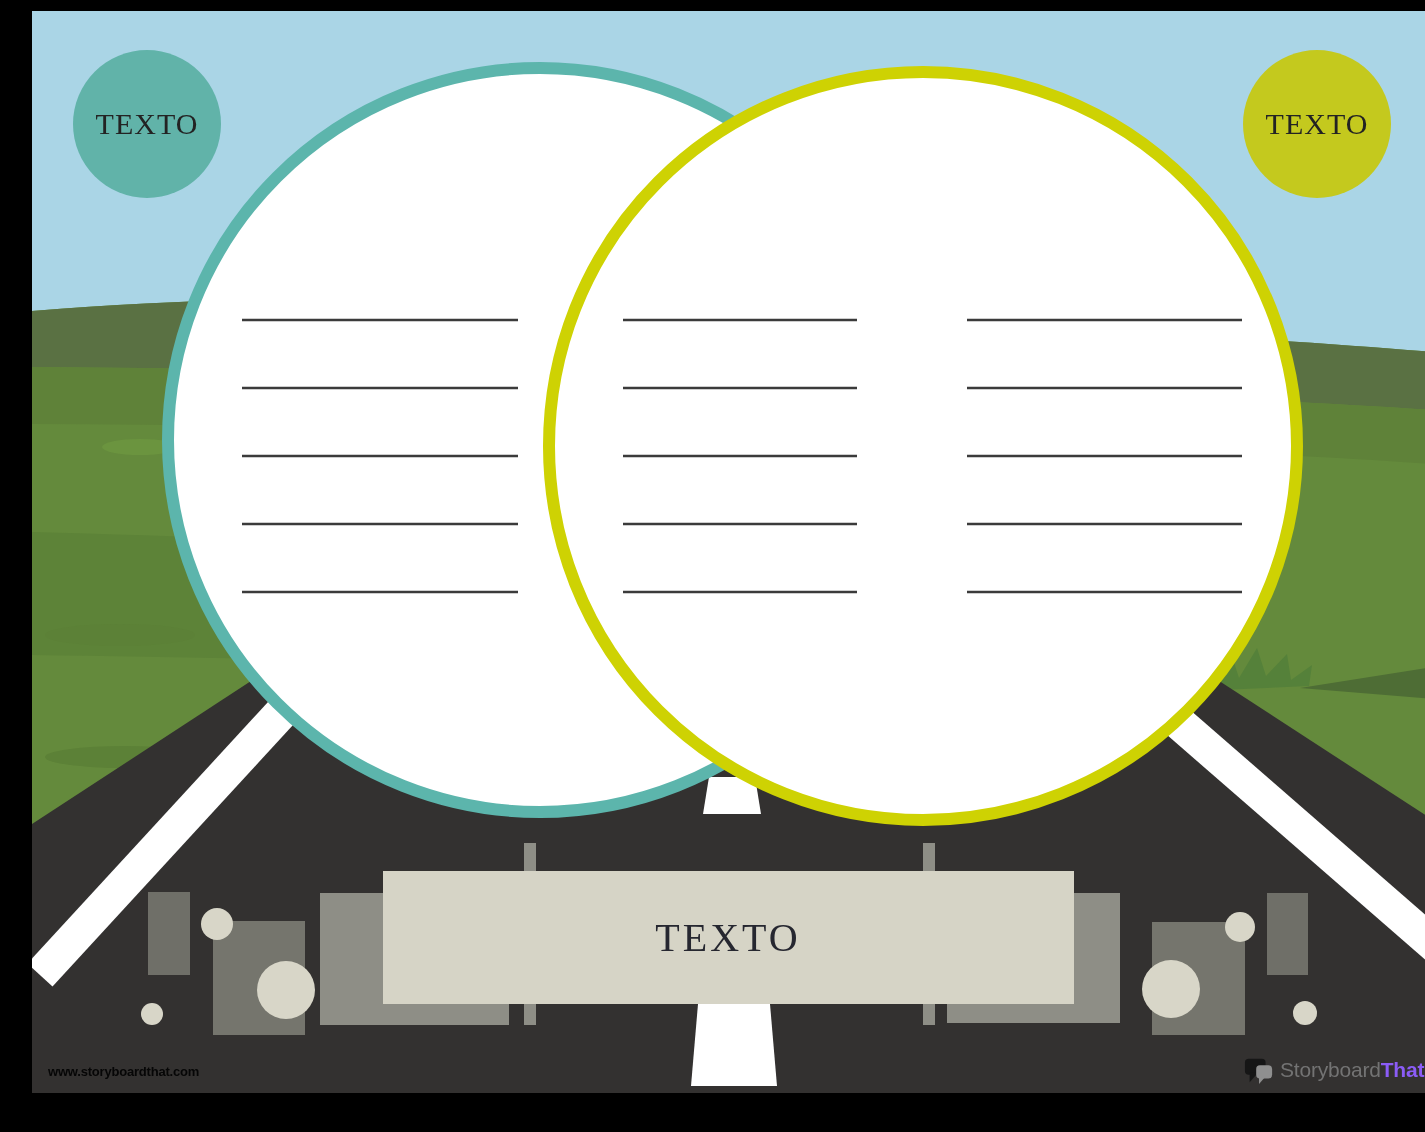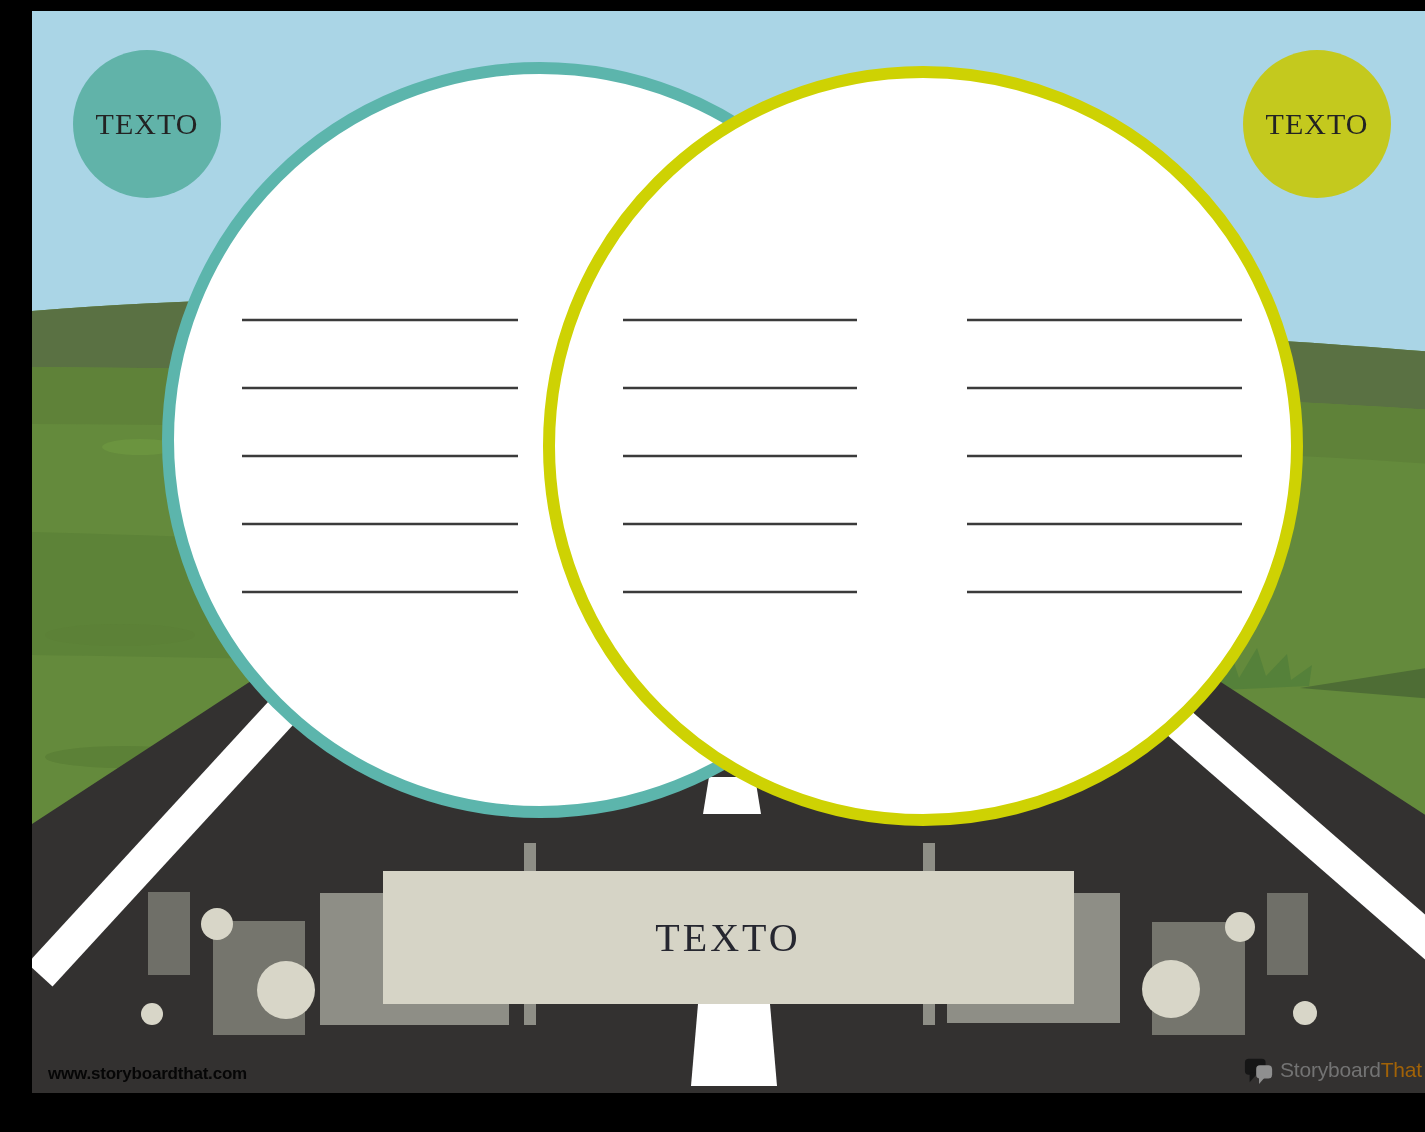--- a/index.html
+++ b/index.html
@@ -8,27 +8,27 @@
   .scene{position:absolute;left:12px;top:11px;width:1401px;height:1082px;overflow:hidden;}
   .scene svg.bg{position:absolute;left:0;top:0;width:1401px;height:1082px;display:block;}
   .badge-label{position:absolute;width:150px;text-align:center;
         font-family:"Liberation Serif","DejaVu Serif",serif;font-size:30px;line-height:32px;
         letter-spacing:1px;color:#232323;}
   .badge-label.left{left:40px;top:97px;}
   .badge-label.right{left:1210px;top:97px;}
   .sign-label{position:absolute;left:346px;top:904px;width:700px;text-align:center;
         font-family:"Liberation Serif","DejaVu Serif",serif;font-size:40px;line-height:46px;
         letter-spacing:3px;color:#262730;}
-  .site-url{position:absolute;left:16px;top:1053px;font-weight:bold;font-size:17px;
+  .site-url{position:absolute;left:16px;top:1053px;font-weight:bold;font-size:13px;
         letter-spacing:-0.2px;color:#060606;}
   .logo{position:absolute;left:1212px;top:1043px;display:flex;align-items:center;gap:6px;}
   .logo-icon{width:30px;height:32px;display:block;}
   .logo-text{font-size:21px;line-height:32px;letter-spacing:-0.2px;white-space:nowrap;}
   .logo-dark{color:#737373;}
-  .logo-gray{color:#a16207;}
+  .logo-gray{color:#8b5cf6;font-weight:bold;}
 </style>
 </head>
 <body>
 
 <div class="page">
   <div class="scene">
 
     <svg class="bg" viewBox="12 11 1401 1082">
 
       <rect x="12" y="11" width="1401" height="1082" fill="#aad5e6"></rect>

